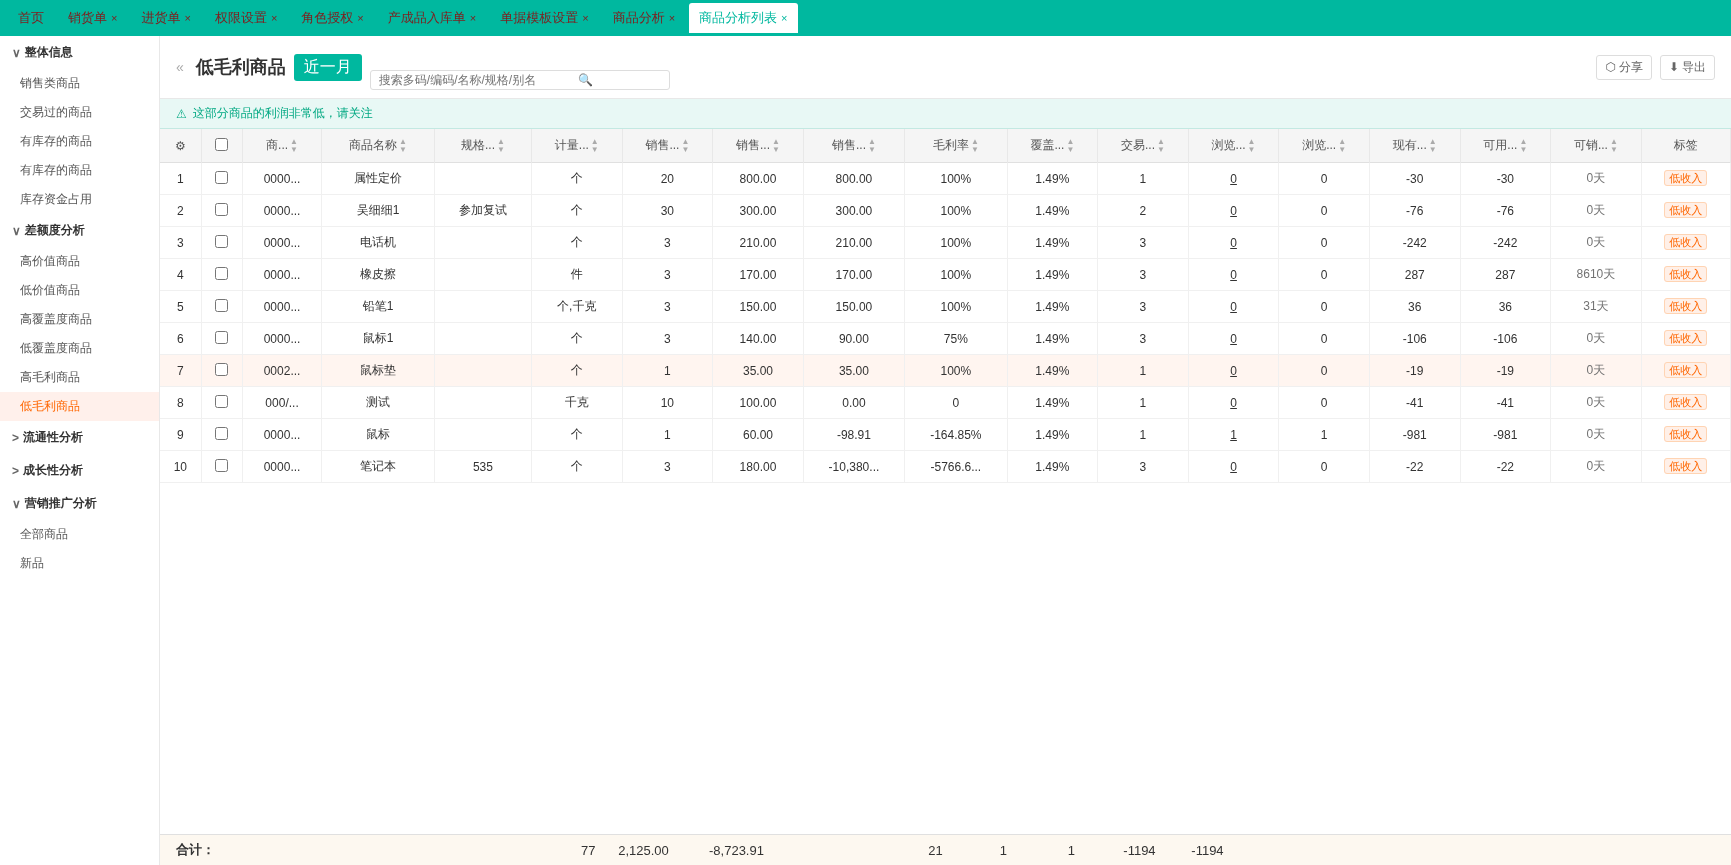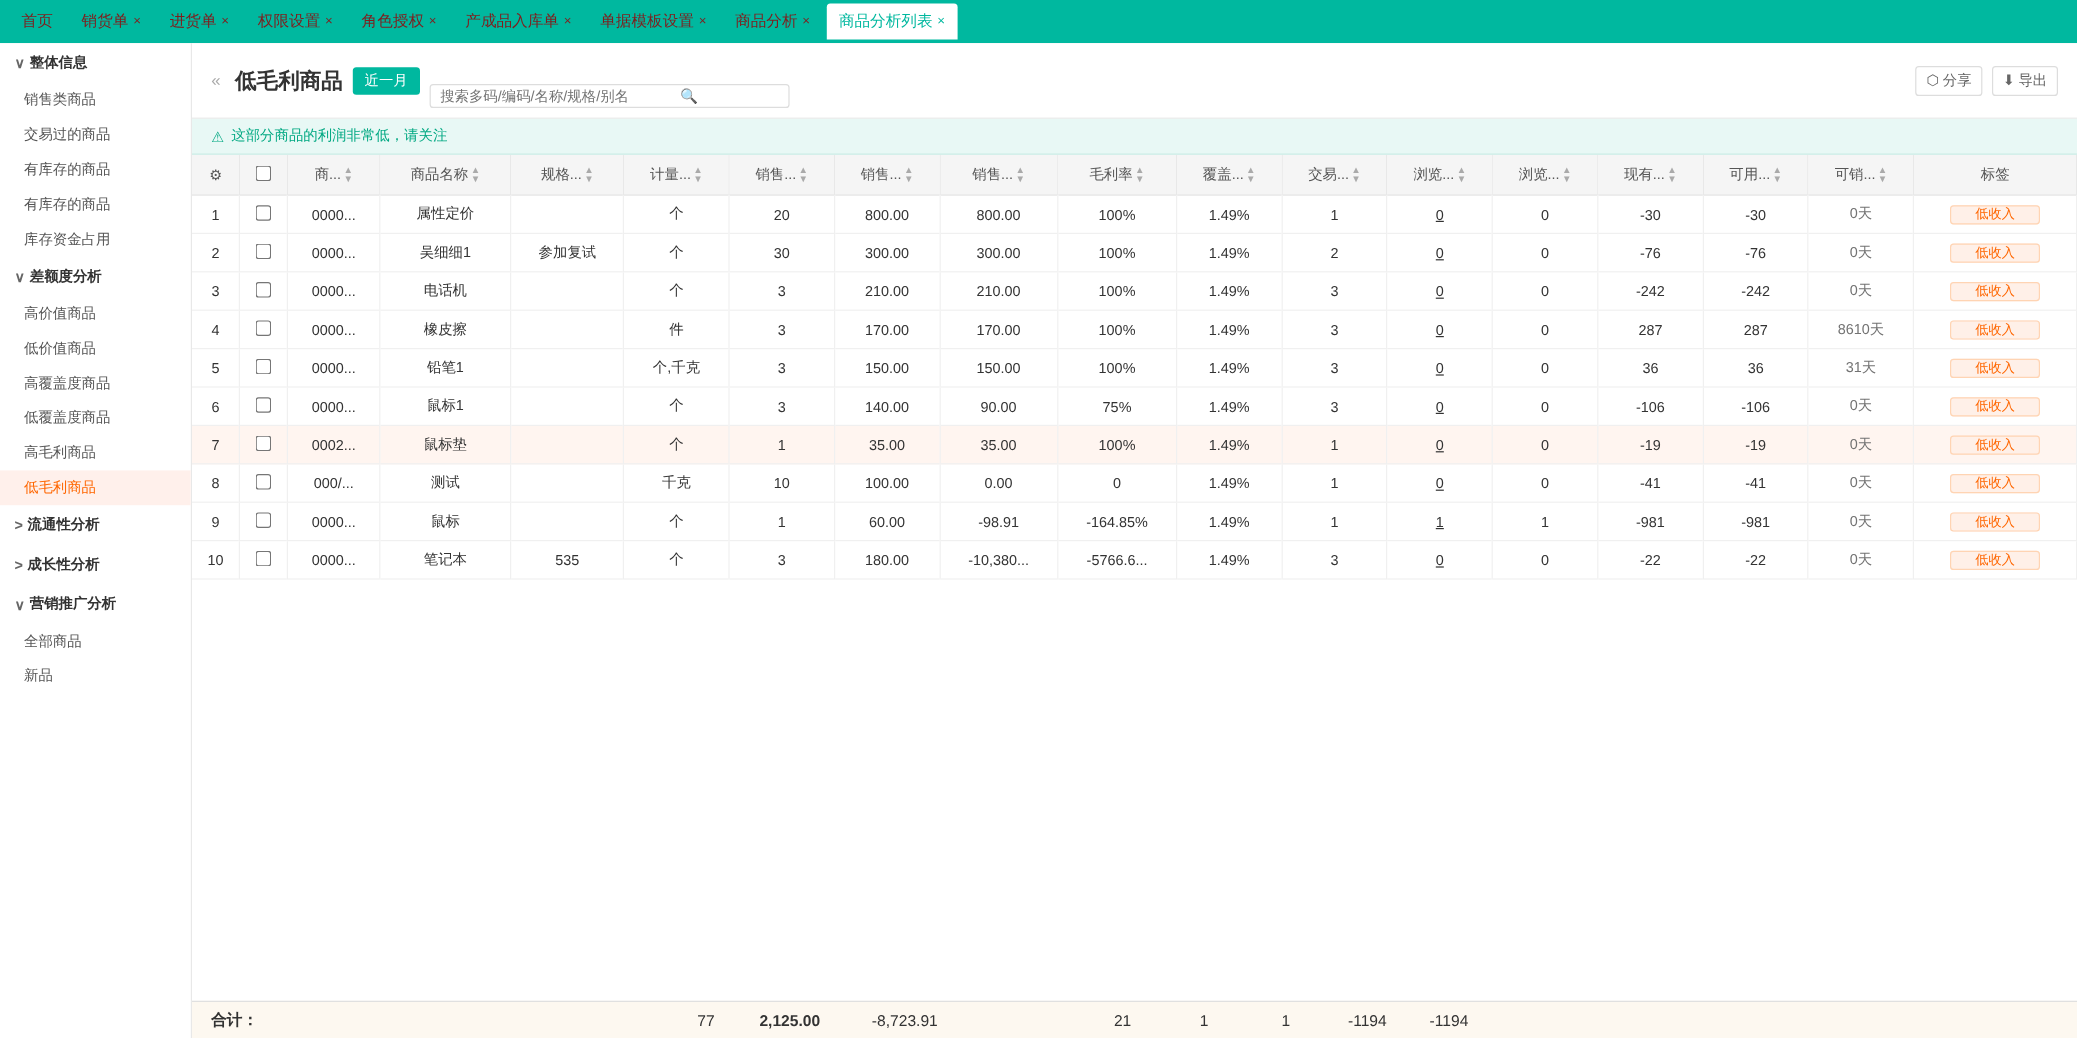--- a/index.html
+++ b/index.html
@@ -81,21 +81,21 @@
       font-size: 18px;
       font-weight: bold;
       color: #333;
     }
     .filter-btn {
       background: #00b89f;
       color: #fff;
       border: none;
       border-radius: 3px;
       padding: 3px 10px;
-      font-size: 12px;
+      font-size: 16px;
       cursor: pointer;
     }
     .search-box {
       display: flex;
       align-items: center;
       border: 1px solid #ddd;
       border-radius: 3px;
       padding: 2px 8px;
       background: #fff;
       flex: 1;
@@ -183,21 +183,21 @@
       text-align: center;
       color: #333;
       border-right: 1px solid #f0f0f0;
       white-space: nowrap;
     }
     .tag-low-income {
       background: #fff0e8;
       color: #ff6600;
       border: 1px solid #ffd4b3;
       border-radius: 3px;
-      padding: 1px 20px;
+      padding: 1px 4px;
       font-size: 11px;
     }
     .orange-text { color: #737373; }
     .underline { text-decoration: underline; cursor: pointer; }
 
     
     .footer-bar {
       display: flex;
       align-items: center;
       padding: 6px 16px;
@@ -627,22 +627,22 @@
               <td><span class="tag-low-income">低收入</span></td>
             </tr>
           </tbody>
       </table>
     </div>
 
     <div class="footer-bar">
       <span class="total-label">合计：</span>
       <div class="spacer" style="flex:0 0 350px;"></div>
       <span>77</span>
-      <span style="width:80px;text-align:right;font-weight:bold;">2,125.00</span>
-      <span style="width:90px;text-align:right;">-8,723.91</span>
+      <span style="width:80px;text-align:center;">2,125.00</span>
+      <span style="width:90px;text-align:center;">-8,723.91</span>
       <span style="width:50px;"></span>
       <span style="width:50px;"></span>
       <span style="width:60px;text-align:center;">21</span>
       <span style="width:60px;text-align:center;">1</span>
       <span style="width:60px;text-align:center;">1</span>
       <span style="width:60px;text-align:center;">-1194</span>
       <span style="width:60px;text-align:center;">-1194</span>
     </div>
 
 

